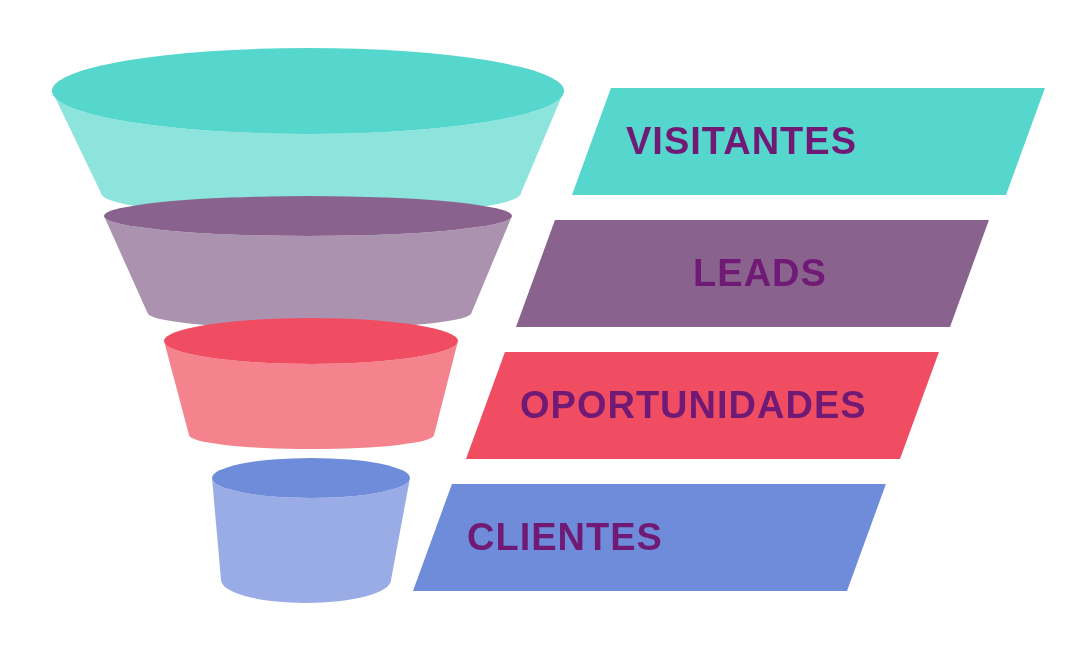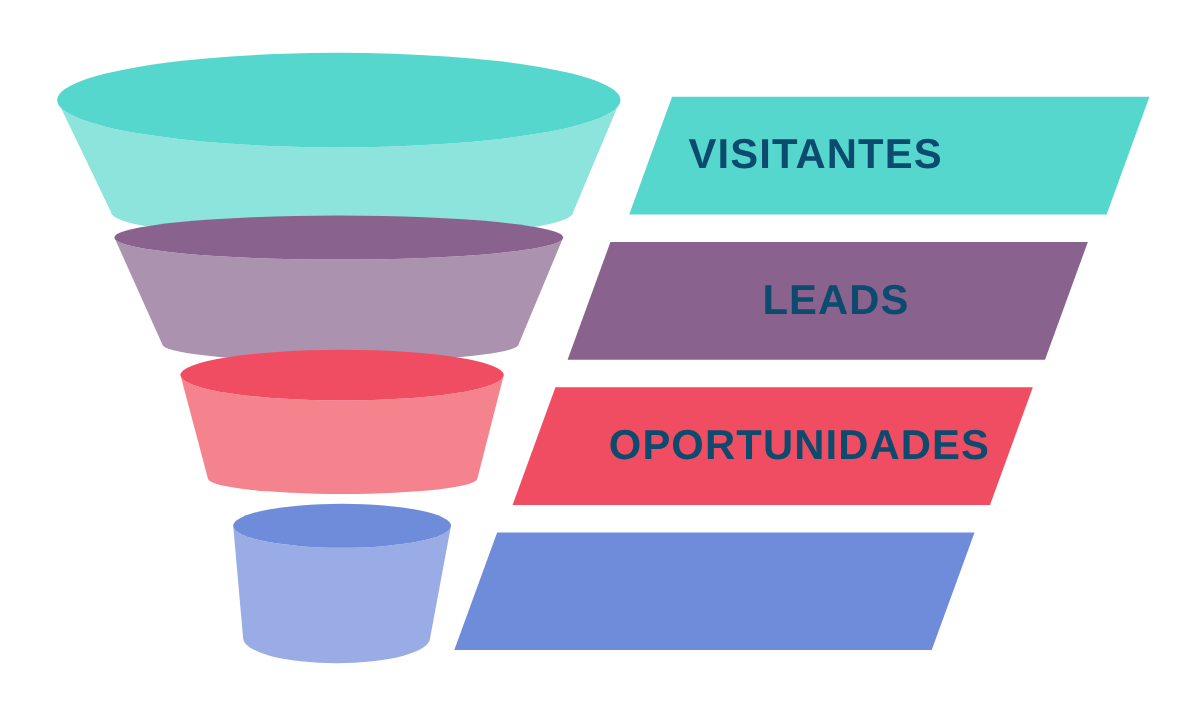--- a/index.html
+++ b/index.html
@@ -30,30 +30,30 @@
   .banner-bg {
     position: absolute;
     inset: 0;
     transform: skewX(-20deg);
     transform-origin: 0 100%;
   }
   .banner-label {
     position: relative;
     z-index: 1;
     padding-left: 54px;
-    color: #0c4a6e;
+    color: #701a75;
     font-size: 38px;
     font-weight: bold;
     letter-spacing: 1px;
     white-space: nowrap;
   }
   
   .banner-0 { left: 572px; top: 88px;  }
   .banner-1 { left: 516px; top: 220px; justify-content: center; }
-  .banner-2 { left: 466px; top: 352px; justify-content: flex-end; }
+  .banner-2 { left: 466px; top: 352px; }
   .banner-3 { left: 413px; top: 484px; }
 </style>
 </head>
 <body>
 
 <div class="canvas">
 
   <svg class="funnel-svg" width="1080" height="656" viewBox="0 0 1080 656">
 
     <g>
@@ -87,15 +87,16 @@
     <div class="banner-label">LEADS</div>
   </div>
 
   <div class="banner banner-2">
     <div class="banner-bg" style="background: rgb(240, 77, 98);"></div>
     <div class="banner-label">OPORTUNIDADES</div>
   </div>
 
   <div class="banner banner-3">
     <div class="banner-bg" style="background: rgb(110, 140, 217);"></div>
+    <div class="banner-label">CLIENTES</div>
   </div>
 
 </div>
 
 </body></html>

